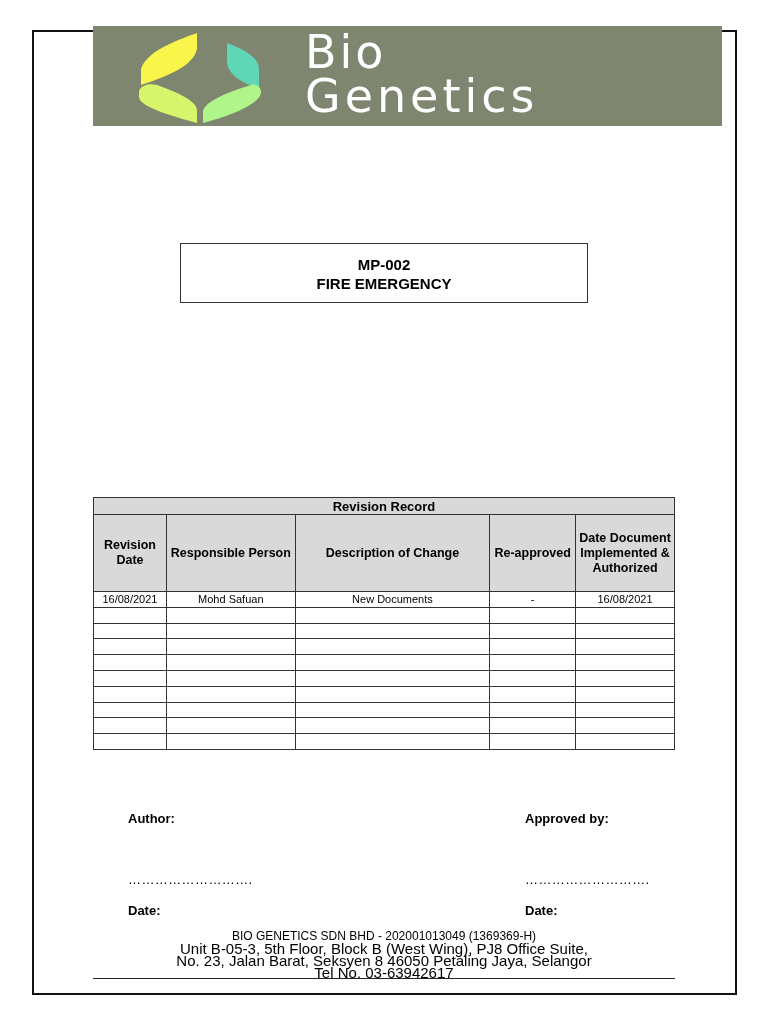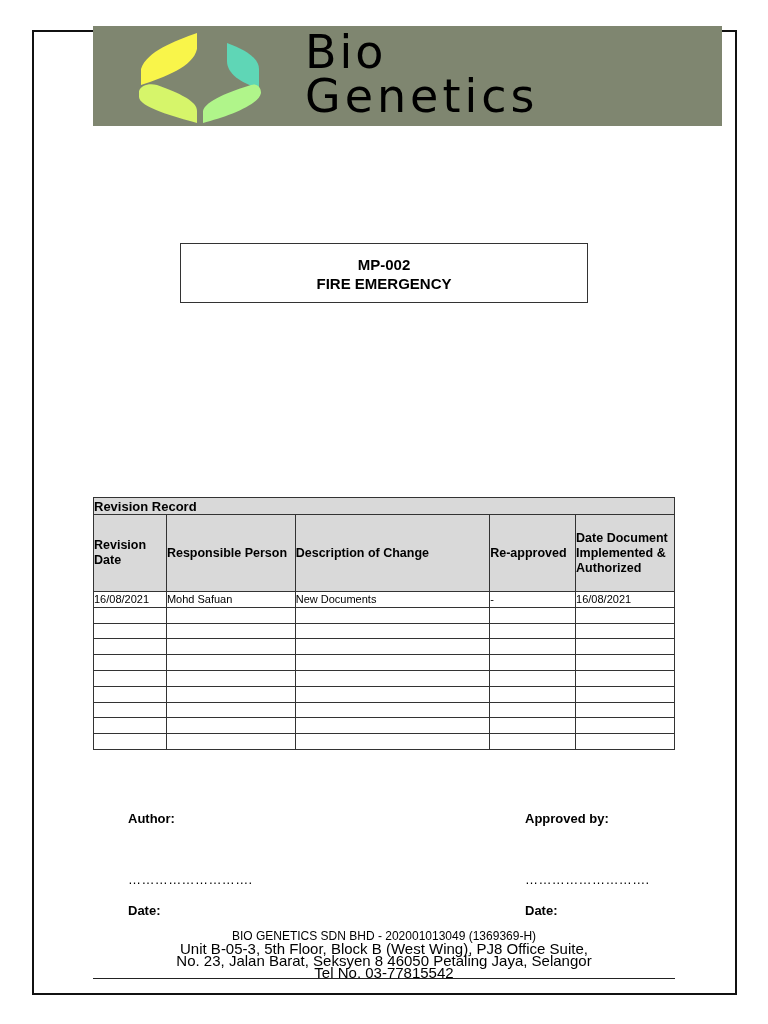--- a/index.html
+++ b/index.html
@@ -10,21 +10,21 @@
     .page-frame {
       position: absolute; left: 32px; top: 30px; width: 705px; height: 965px;
       border: 2px solid #111; border-bottom-width: 2px;
     }
     .logo-banner {
       position: absolute; left: 93px; top: 26px; width: 629px; height: 100px;
       background: #7f8670;
     }
     .logo-mark { position: absolute; left: 42px; top: 5px; width: 130px; height: 92px; }
     .logo-text {
-      position: absolute; left: 212px; top: 4px; color: #000000;
+      position: absolute; left: 212px; top: 4px; color: #ffffff;
       font-family: "DejaVu Sans", sans-serif; font-weight: normal;
       font-size: 46px; line-height: 44px; letter-spacing: 3px;
     }
     .logo-text .l2 { display: block; letter-spacing: 4px; }
     .title-box {
       position: absolute; left: 180px; top: 243px; width: 408px; height: 60px;
       border: 1px solid #333; text-align: center; padding-top: 11px;
       font-weight: bold; font-size: 15px; line-height: 19px;
     }
     .meta-table {
@@ -35,21 +35,21 @@
       border: 1px solid #333; height: 20px; padding: 0 6px; line-height: 18px;
       white-space: nowrap;
     }
     .meta-table td.left { width: 291px; }
     .meta-table b { font-weight: bold; }
     .rev-table {
       position: absolute; left: 93px; top: 497px; width: 582px;
       border-collapse: collapse; font-size: 11px;
     }
     .rev-table td, .rev-table th {
-      border: 1px solid #333; text-align: left; vertical-align: middle;
+      border: 1px solid #333; text-align: center; vertical-align: middle;
     }
     .rev-table th { background: #d9d9d9; font-weight: bold; font-size: 12.5px; line-height: 15px; }
     .rev-table .title-row th { height: 17px; font-size: 13px; }
     .rev-table .head-row th { height: 77px; }
     .rev-table td { height: 15.8px; line-height: 13px; padding: 0; }
     .col1 { width: 73px; } .col2 { width: 129px; } .col3 { width: 195px; }
     .col4 { width: 86px; } .col5 { width: 99px; }
     .sig {
       position: absolute; font-weight: bold; font-size: 13px; line-height: 15px;
     }
@@ -182,15 +182,15 @@
 <div class="sig" style="left:525px; top:811px;">Approved by:</div>
 <div class="dots" style="left:128px; top:872px;">……………………….</div>
 <div class="dots" style="left:525px; top:872px;">……………………….</div>
 <div class="sig" style="left:128px; top:903px;">Date:</div>
 <div class="sig" style="left:525px; top:903px;">Date:</div>
 
 <div class="footer">
   <div class="company">BIO GENETICS SDN BHD - 202001013049 (1369369-H)</div>
   <div class="addr">Unit B-05-3, 5th Floor, Block B (West Wing), PJ8 Office Suite,</div>
   <div class="addr">No. 23, Jalan Barat, Seksyen 8 46050 Petaling Jaya, Selangor</div>
-  <div class="addr">Tel No. 03-77815542</div>
+  <div class="addr">Tel No. 03-63942617</div>
 </div>
 <div class="footer-rule"></div>
 
 </body></html>

